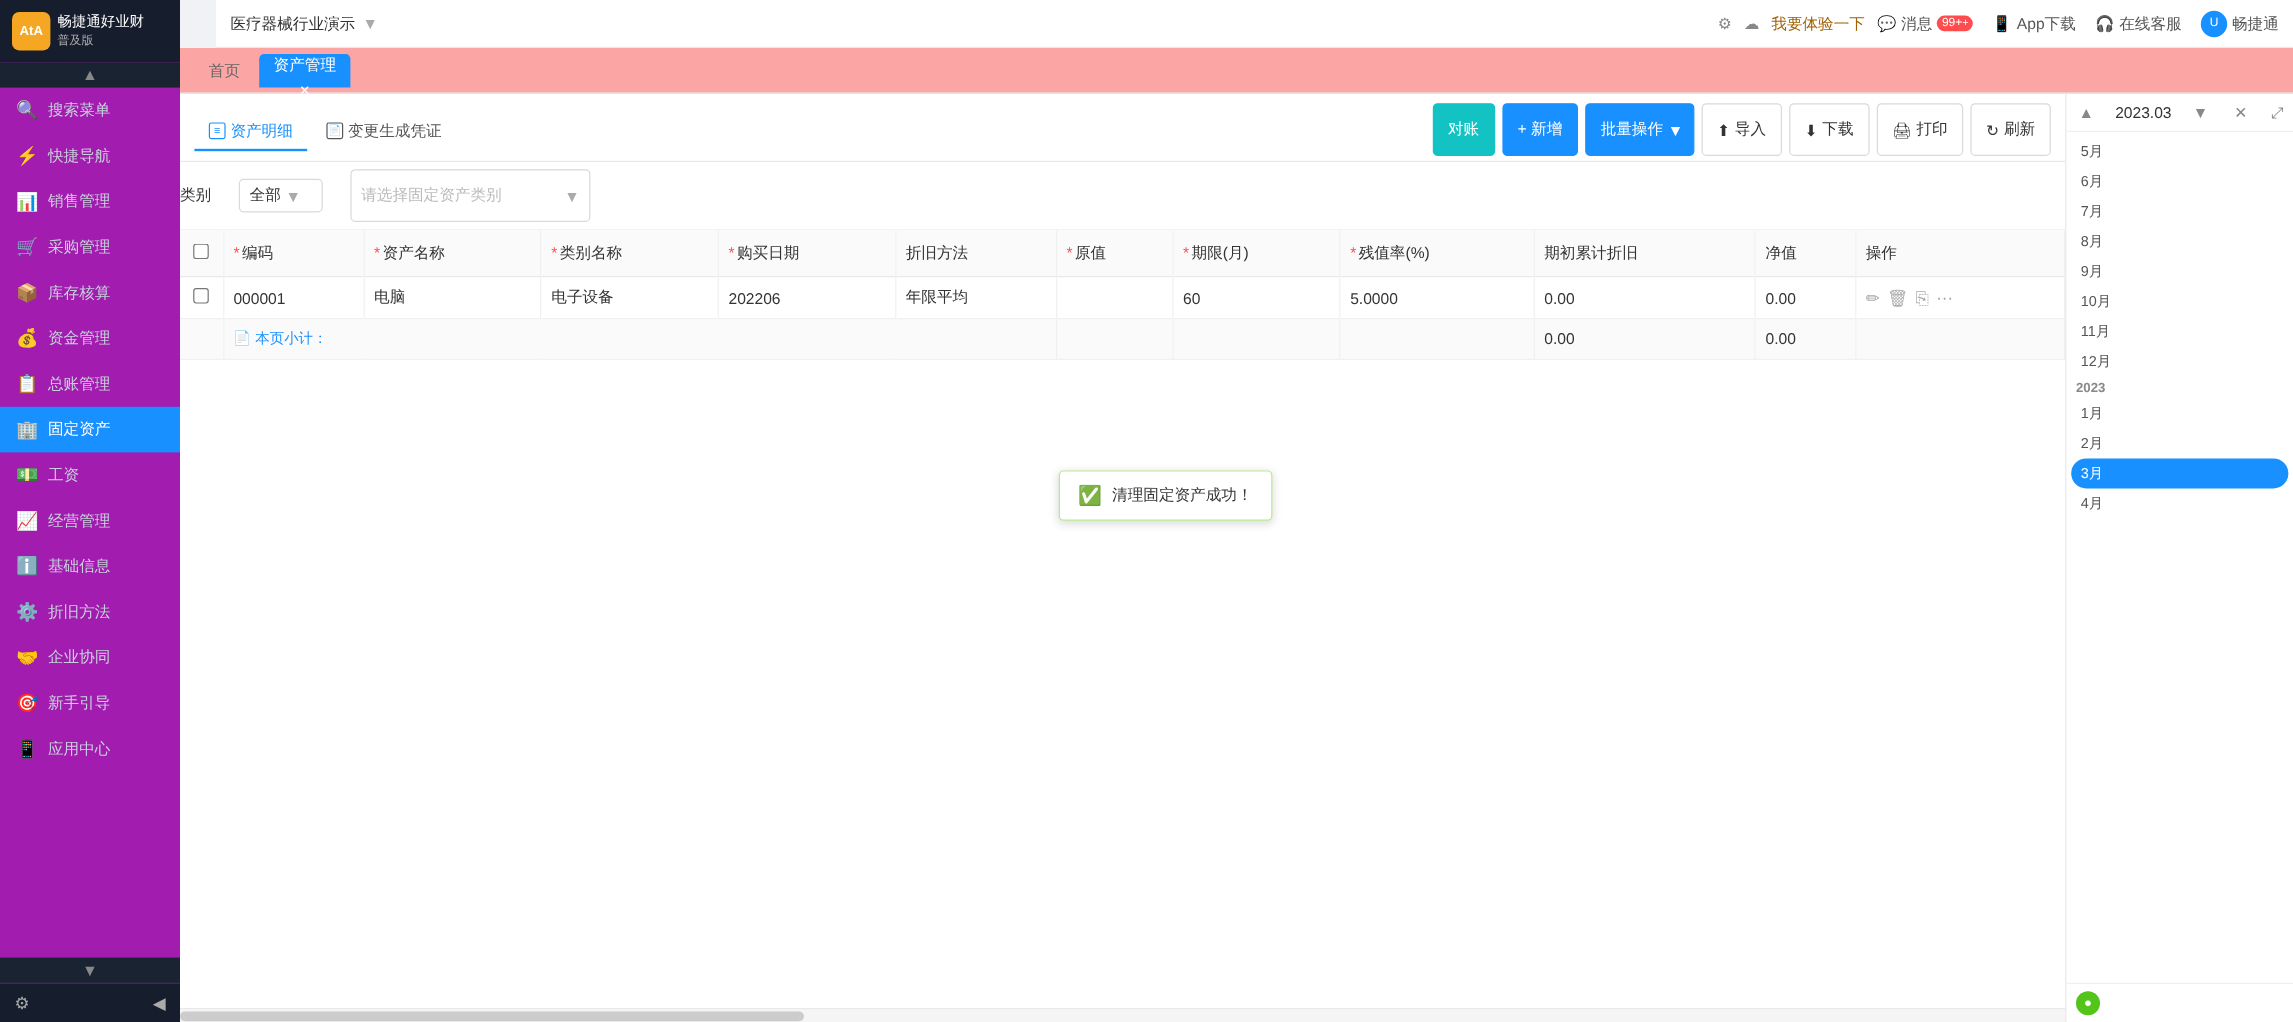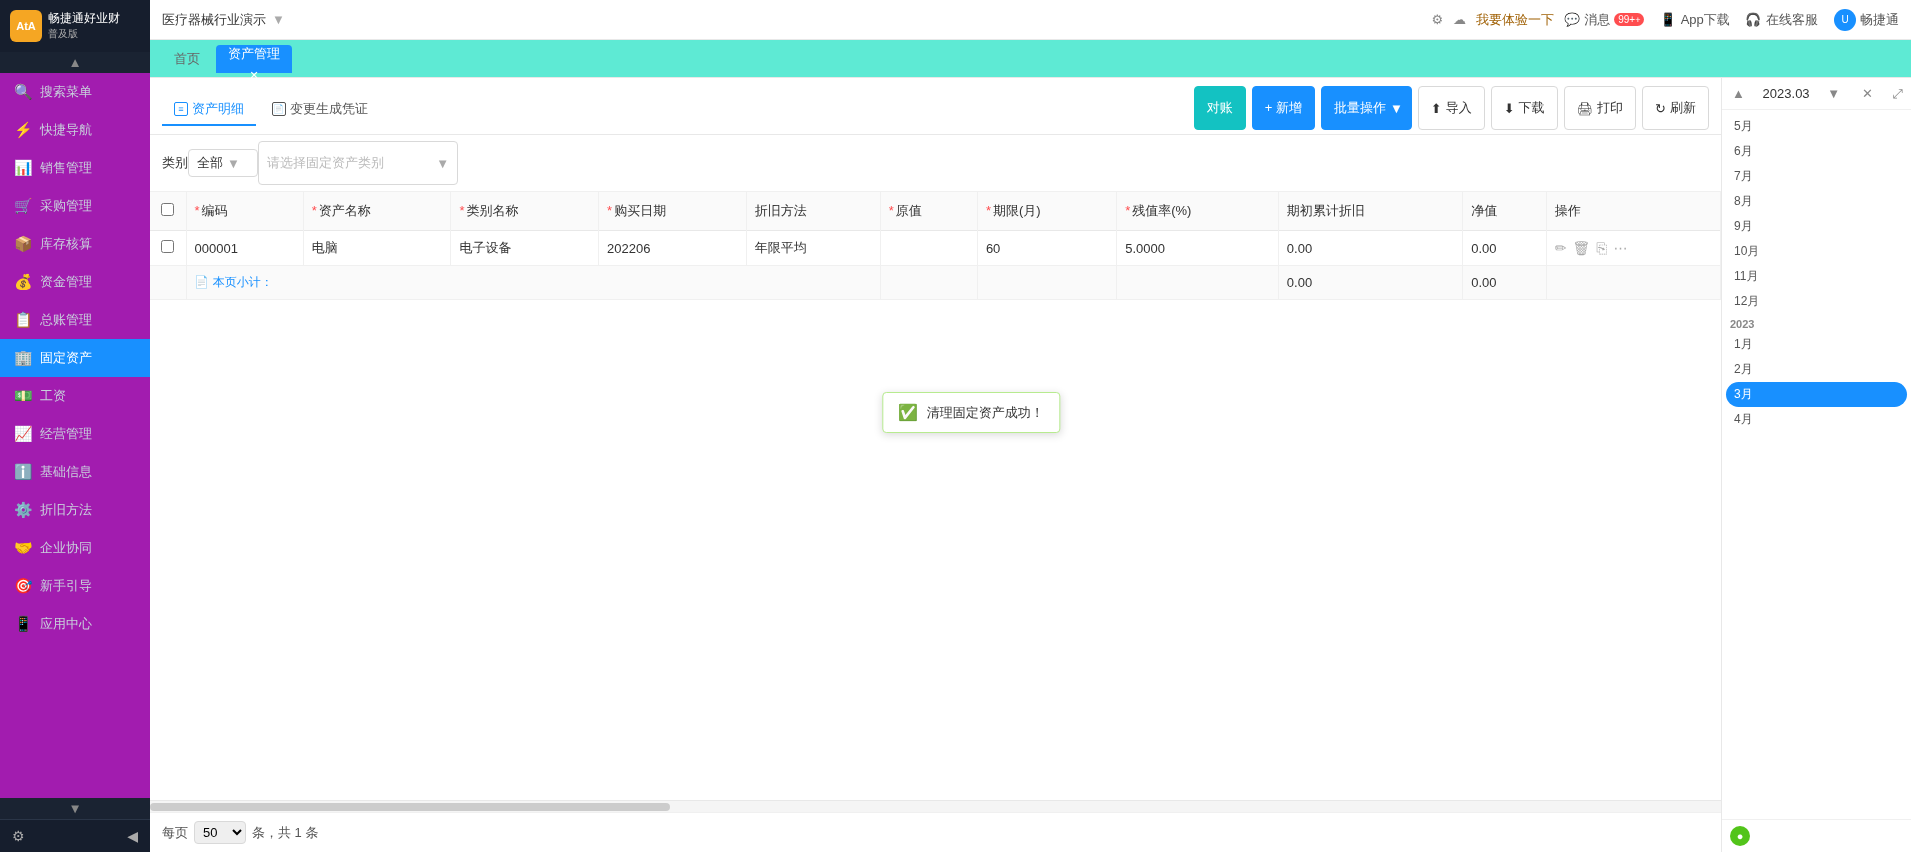--- a/index.html
+++ b/index.html
@@ -74,20 +74,21 @@
 
     
     .top-header {
       background: #fff;
       height: 40px;
       display: flex;
       align-items: center;
       padding: 16px 12px;
       border-bottom: 1px solid #e8e8e8;
       gap: 10px;
+      margin-left: 30px;
     }
     .top-header-title {
       display: flex; align-items: center; gap: 6px;
       font-size: 13px; color: #333;
       flex: 1;
     }
     .top-header-right {
       display: flex; align-items: center; gap: 16px;
       font-size: 13px; color: #555;
     }
@@ -101,21 +102,21 @@
       font-size: 10px;
       border-radius: 8px;
       padding: 1px 4px;
       min-width: 18px;
       text-align: center;
     }
     .badge-plus { font-size: 9px; }
 
     
     .tabs-bar {
-      background: #5eead4;
+      background: #fca5a5;
       height: 38px;
       display: flex;
       align-items: center;
       padding: 0 12px;
       gap: 4px;
       border-bottom: 1px solid #e8e8e8;
     }
     .tab-item {
       height: 28px;
       padding: 0 12px;
@@ -195,22 +196,22 @@
     .btn-primary { background: #1890ff; color: #fff; border-color: #1890ff; }
     .btn-teal { background: #13c2c2; color: #fff; border-color: #13c2c2; }
     .btn-batch {
       background: #1890ff; color: #fff; border-color: #1890ff;
       padding-right: 8px;
     }
 
     
     .filter-row {
       display: flex; align-items: center;
-      padding: 6px 12px;
-      gap: 0;
+      padding: 6px 0;
+      gap: 23px;
       border-bottom: 1px solid #f0f0f0;
     }
     .filter-label { font-size: 13px; color: #333; }
     .filter-select {
       display: flex; align-items: center;
       border: 1px solid #d9d9d9;
       border-radius: 4px;
       padding: 0 8px;
       height: 28px;
       font-size: 13px;
@@ -624,29 +625,20 @@
         <div class="success-toast">
           <span class="success-icon">✅</span>
           <span>清理固定资产成功！</span>
         </div>
       </div>
 
       <div class="horiz-scroll">
         <div class="horiz-scroll-thumb"></div>
       </div>
 
-      <div class="pagination-bar">
-        <span>每页</span>
-        <select class="page-size-select">
-          <option value="20">20</option>
-          <option value="50" selected="">50</option>
-          <option value="100">100</option>
-        </select>
-        <span>条，共 1 条</span>
-      </div>
     </div>
 
     <div class="cal-panel">
       <div class="cal-header">
         <span class="cal-nav">▲</span>
         <span class="cal-title">2023.03</span>
         <span class="cal-nav">▼</span>
         <span style="cursor:pointer; color:#888; margin-left:4px;">✕</span>
         <span style="cursor:pointer; color:#888; margin-left:4px;">⤢</span>
       </div>

